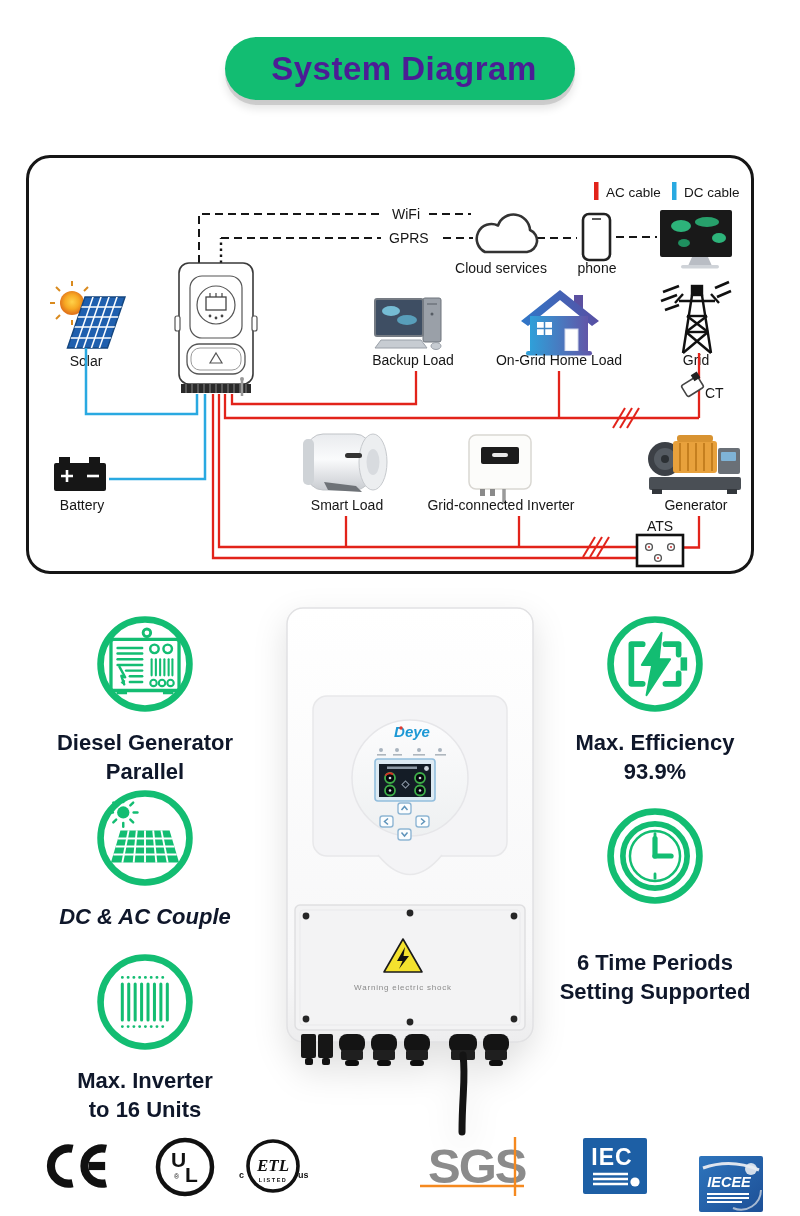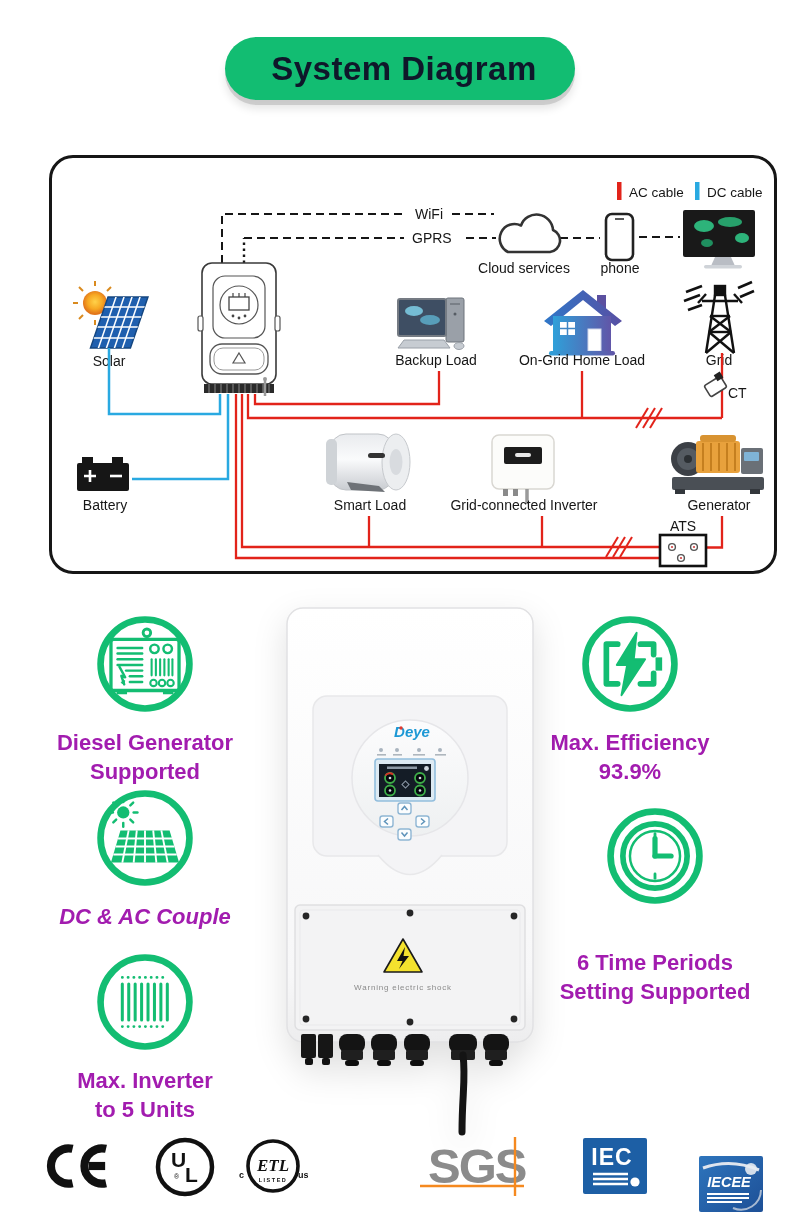--- a/index.html
+++ b/index.html
@@ -3,37 +3,37 @@
 <meta charset="utf-8">
 <style>
   * { margin:0; padding:0; box-sizing:border-box; }
   body { background:#ffffff; font-family:"Liberation Sans", sans-serif; }
   .stage { position:relative; width:800px; height:1216px; background:#fff; overflow:hidden; }
 
   
   .banner { position:absolute; left:225px; top:37px; width:350px; height:63px;
     background:#12bd72; border-radius:34px; display:flex; align-items:center; justify-content:center;
     box-shadow:0 5px 0 rgba(16,16,16,0.13), 0 9px 8px rgba(0,0,0,0.10); }
-  .banner span { color:#0f172a; font-size:33px; font-weight:800; letter-spacing:0.5px;margin-left:8px; }
+  .banner span { color:#4c1d95; font-size:33px; font-weight:800; letter-spacing:0.5px;margin-left:8px; }
 
   
-  .diagram-box { position:absolute; left:49px; top:155px; width:728px; height:419px;
+  .diagram-box { position:absolute; left:26px; top:155px; width:728px; height:419px;
     border:3px solid #161616; border-radius:24px; background:#fff; }
   .diagram-box svg { display:block; width:722px; height:413px; }
   .dg-label { font-size:14px; fill:#161616; font-family:"Liberation Sans",sans-serif; }
   .dg-small { font-size:13.5px; fill:#161616; }
   .dash { stroke:#161616; stroke-width:2; stroke-dasharray:8 5; fill:none; }
   .dots { stroke:#161616; stroke-width:2.4; stroke-dasharray:2.5 3.5; fill:none; }
   .acwire { stroke:#e2231a; stroke-width:2.3; fill:none; }
   .dcwire { stroke:#29a9e1; stroke-width:2.5; fill:none; }
   .art { stroke:#3a3a3a; stroke-width:1.6; fill:#fff; }
 
   
   .feature { position:absolute; width:230px; display:flex; flex-direction:column; align-items:center; }
-  .feature .txt { margin-top:13px; text-align:center; color:#a21caf; font-size:22px; font-weight:600; line-height:1.3; }
+  .feature .txt { margin-top:13px; text-align:center; color:#0f172a; font-size:22px; font-weight:600; line-height:1.3; }
   .ficon { stroke:#13bd72; fill:none; stroke-width:3.5; stroke-linecap:round; stroke-linejoin:round; }
 
   
   .product { position:absolute; left:280px; top:600px; }
   .product svg { filter:drop-shadow(0 12px 16px rgba(0,0,0,0.12)); }
 
   
   .cert { position:absolute; }
   .cert svg { display:block; }
 </style>
@@ -336,21 +336,21 @@
           </g>
         <circle cx="59" cy="70" r="3.4" stroke-width="2.2"></circle>
           <circle cx="68" cy="70" r="3.4" stroke-width="2.2"></circle>
           <circle cx="77" cy="70" r="3.4" stroke-width="2.2"></circle>
         <rect x="20" y="78" width="11" height="4" fill="#13bd72" stroke="none"></rect>
           <rect x="69" y="78" width="11" height="4" fill="#13bd72" stroke="none"></rect>
       </g>
     </svg>
     <div class="txt">
       <div>Diesel Generator</div>
-      <div>Supported</div>
+      <div>Parallel</div>
     </div>
   </div>
 
   <div class="feature" style="left:30px; top:786px;font-style:italic;">
     <svg width="104" height="104" viewBox="0 0 110 110">
       <circle cx="55" cy="55" r="47" stroke="#13bd72" stroke-width="7" fill="none"></circle>
       <g transform="translate(5,5)">
         <circle cx="27" cy="23" r="6.5" fill="#13bd72"></circle>
         <g stroke="#13bd72" stroke-width="2.6" stroke-linecap="round">
           <line x1="27" y1="12" x2="27" y2="8"></line>
@@ -394,25 +394,25 @@
           <line x1="66.8" y1="31" x2="66.8" y2="69"></line>
           <line x1="73.6" y1="31" x2="73.6" y2="69"></line>
         <g stroke-width="3" stroke-dasharray="0.1 6">
           <line x1="26" y1="24" x2="74" y2="24"></line>
             <line x1="26" y1="76" x2="74" y2="76"></line>
         </g>
       </g>
     </svg>
     <div class="txt">
       <div>Max. Inverter</div>
-      <div>to 5 Units</div>
+      <div>to 16 Units</div>
     </div>
   </div>
 
-  <div class="feature" style="left:515px; top:612px;justify-content:flex-end;">
+  <div class="feature" style="left:540px; top:612px;justify-content:flex-end;">
     <svg width="104" height="104" viewBox="0 0 110 110">
       <circle cx="55" cy="55" r="47" stroke="#13bd72" stroke-width="7" fill="none"></circle>
       <g transform="translate(5,5)" stroke="#13bd72" fill="none" stroke-width="6" stroke-linecap="round" stroke-linejoin="round">
         <path d="M37 29 H25 V71 H37"></path>
         <path d="M61 29 H75 V40"></path>
         <path d="M75 60 V71 H61"></path>
         <rect x="77" y="43" width="7" height="14" fill="#13bd72" stroke="none"></rect>
         <polygon points="57,17 36,51 47,51 41,83 66,45 54,45" fill="#13bd72" stroke="#13bd72" stroke-width="2"></polygon>
       </g>
     </svg>

